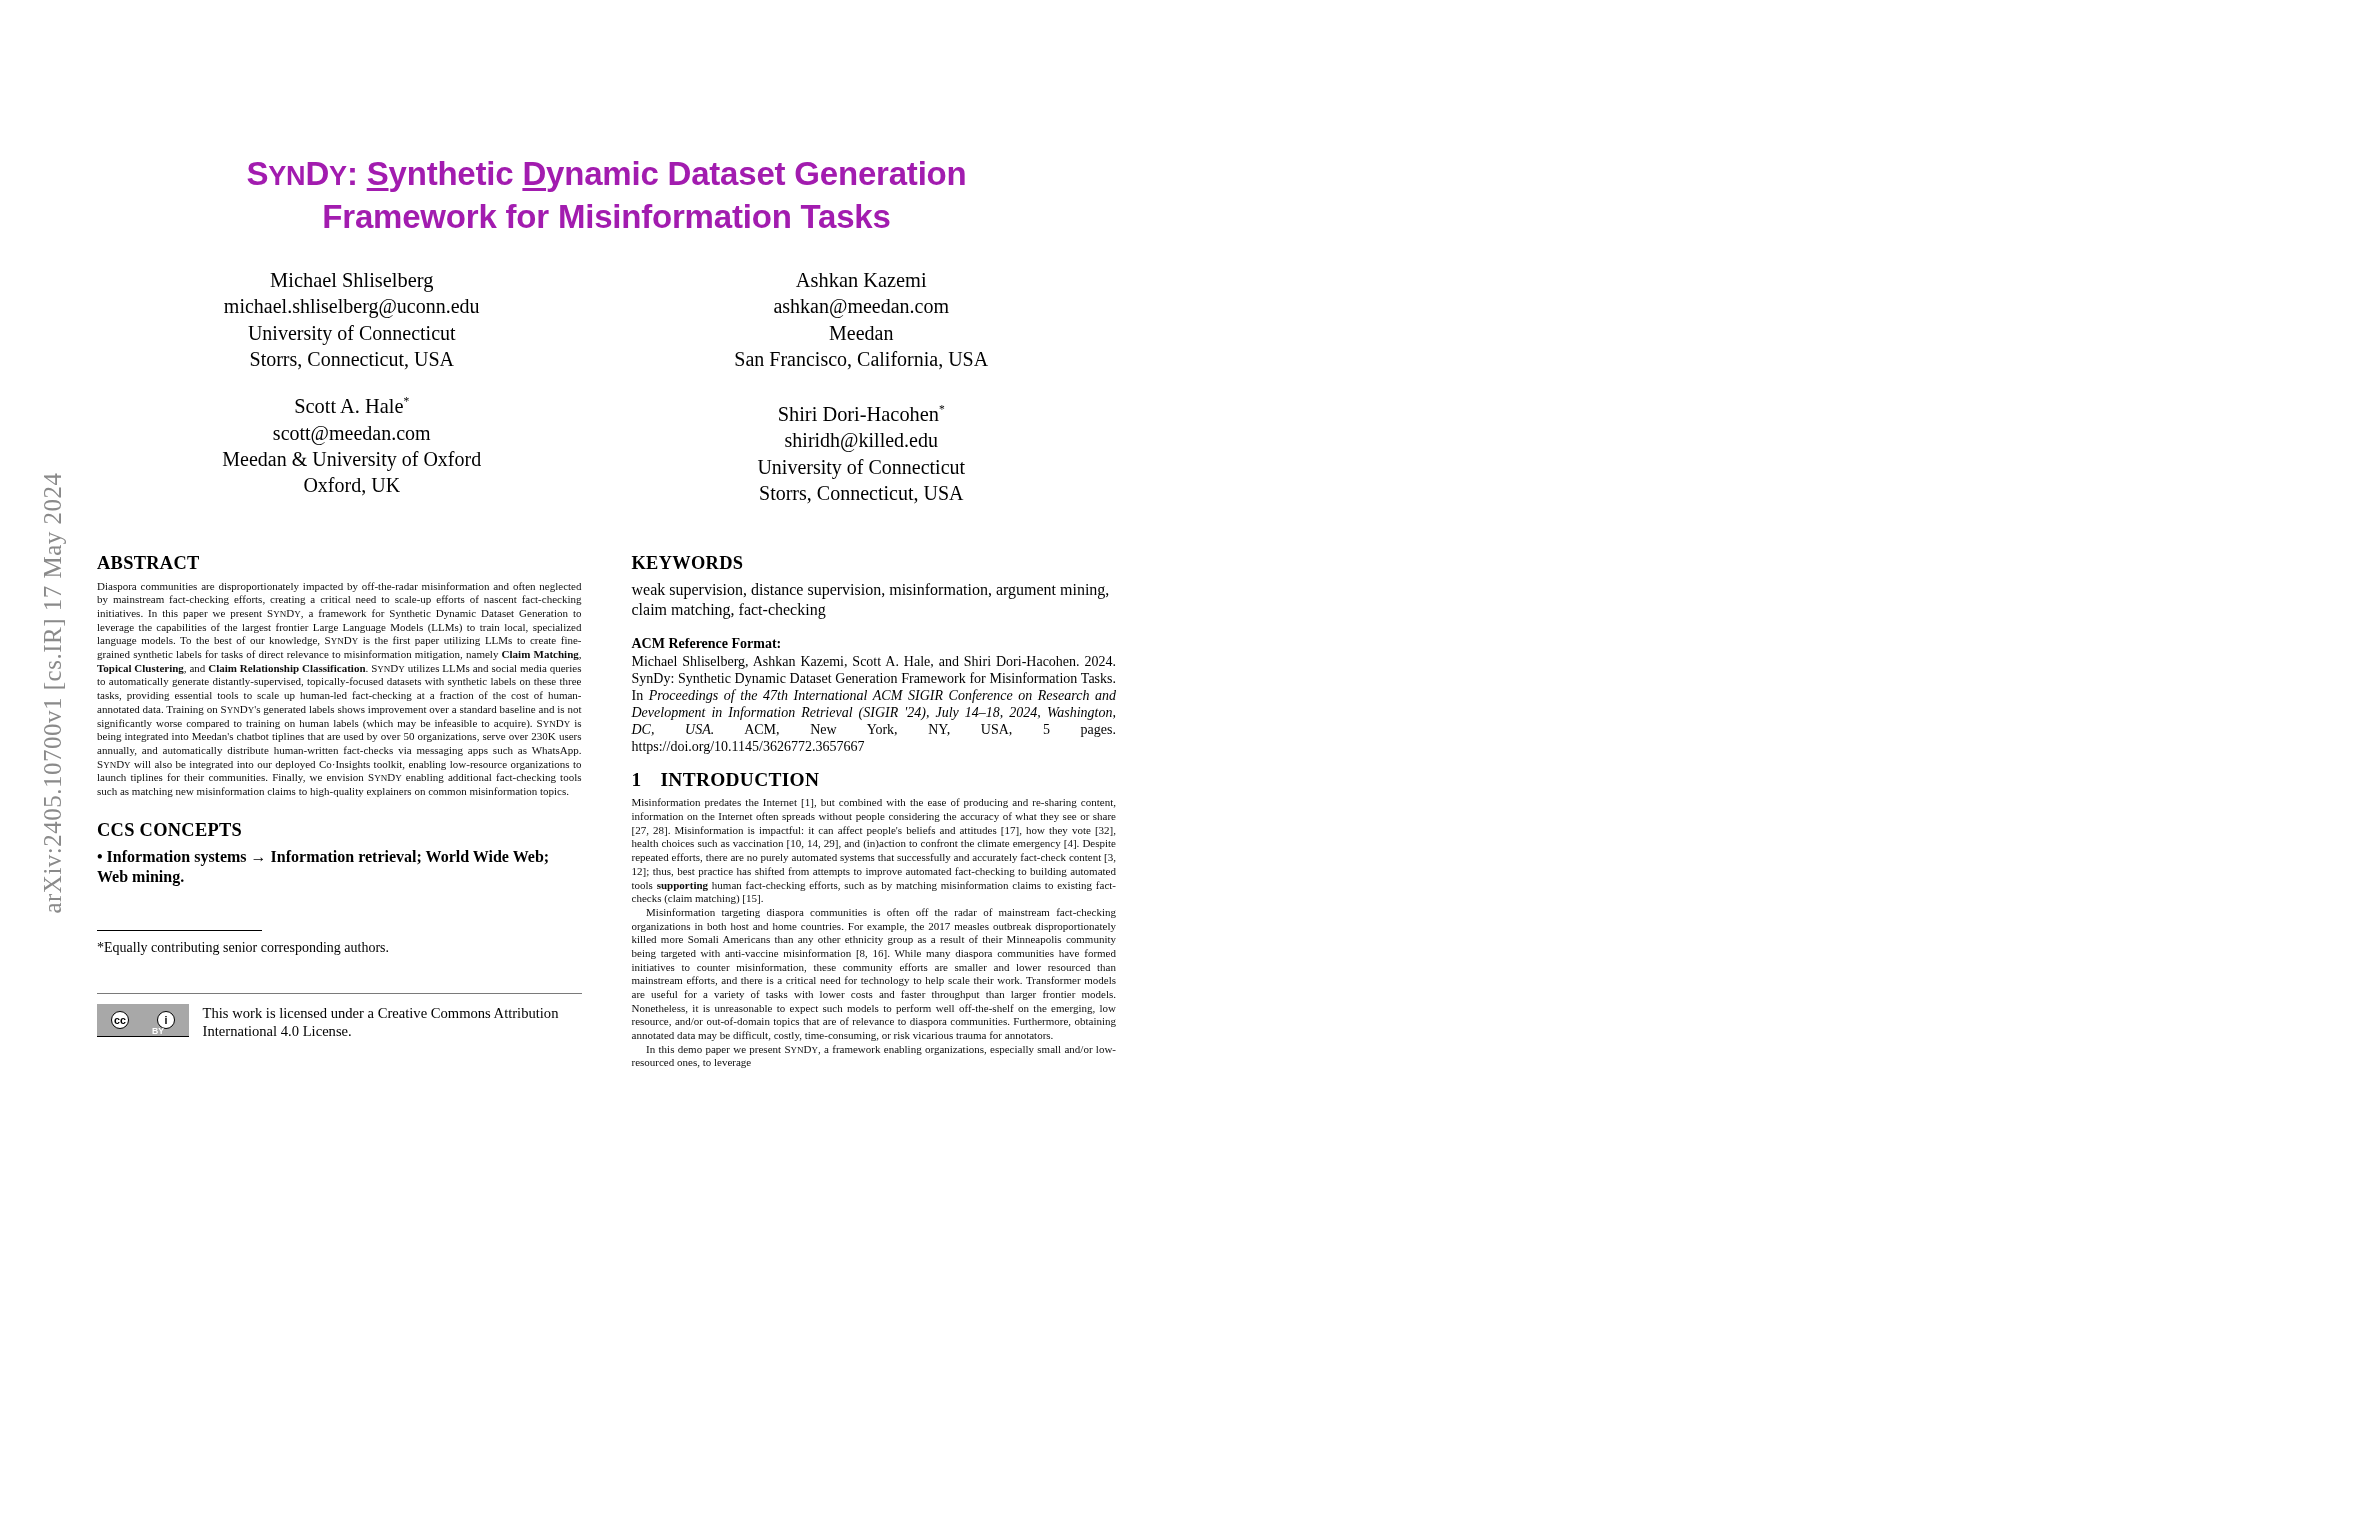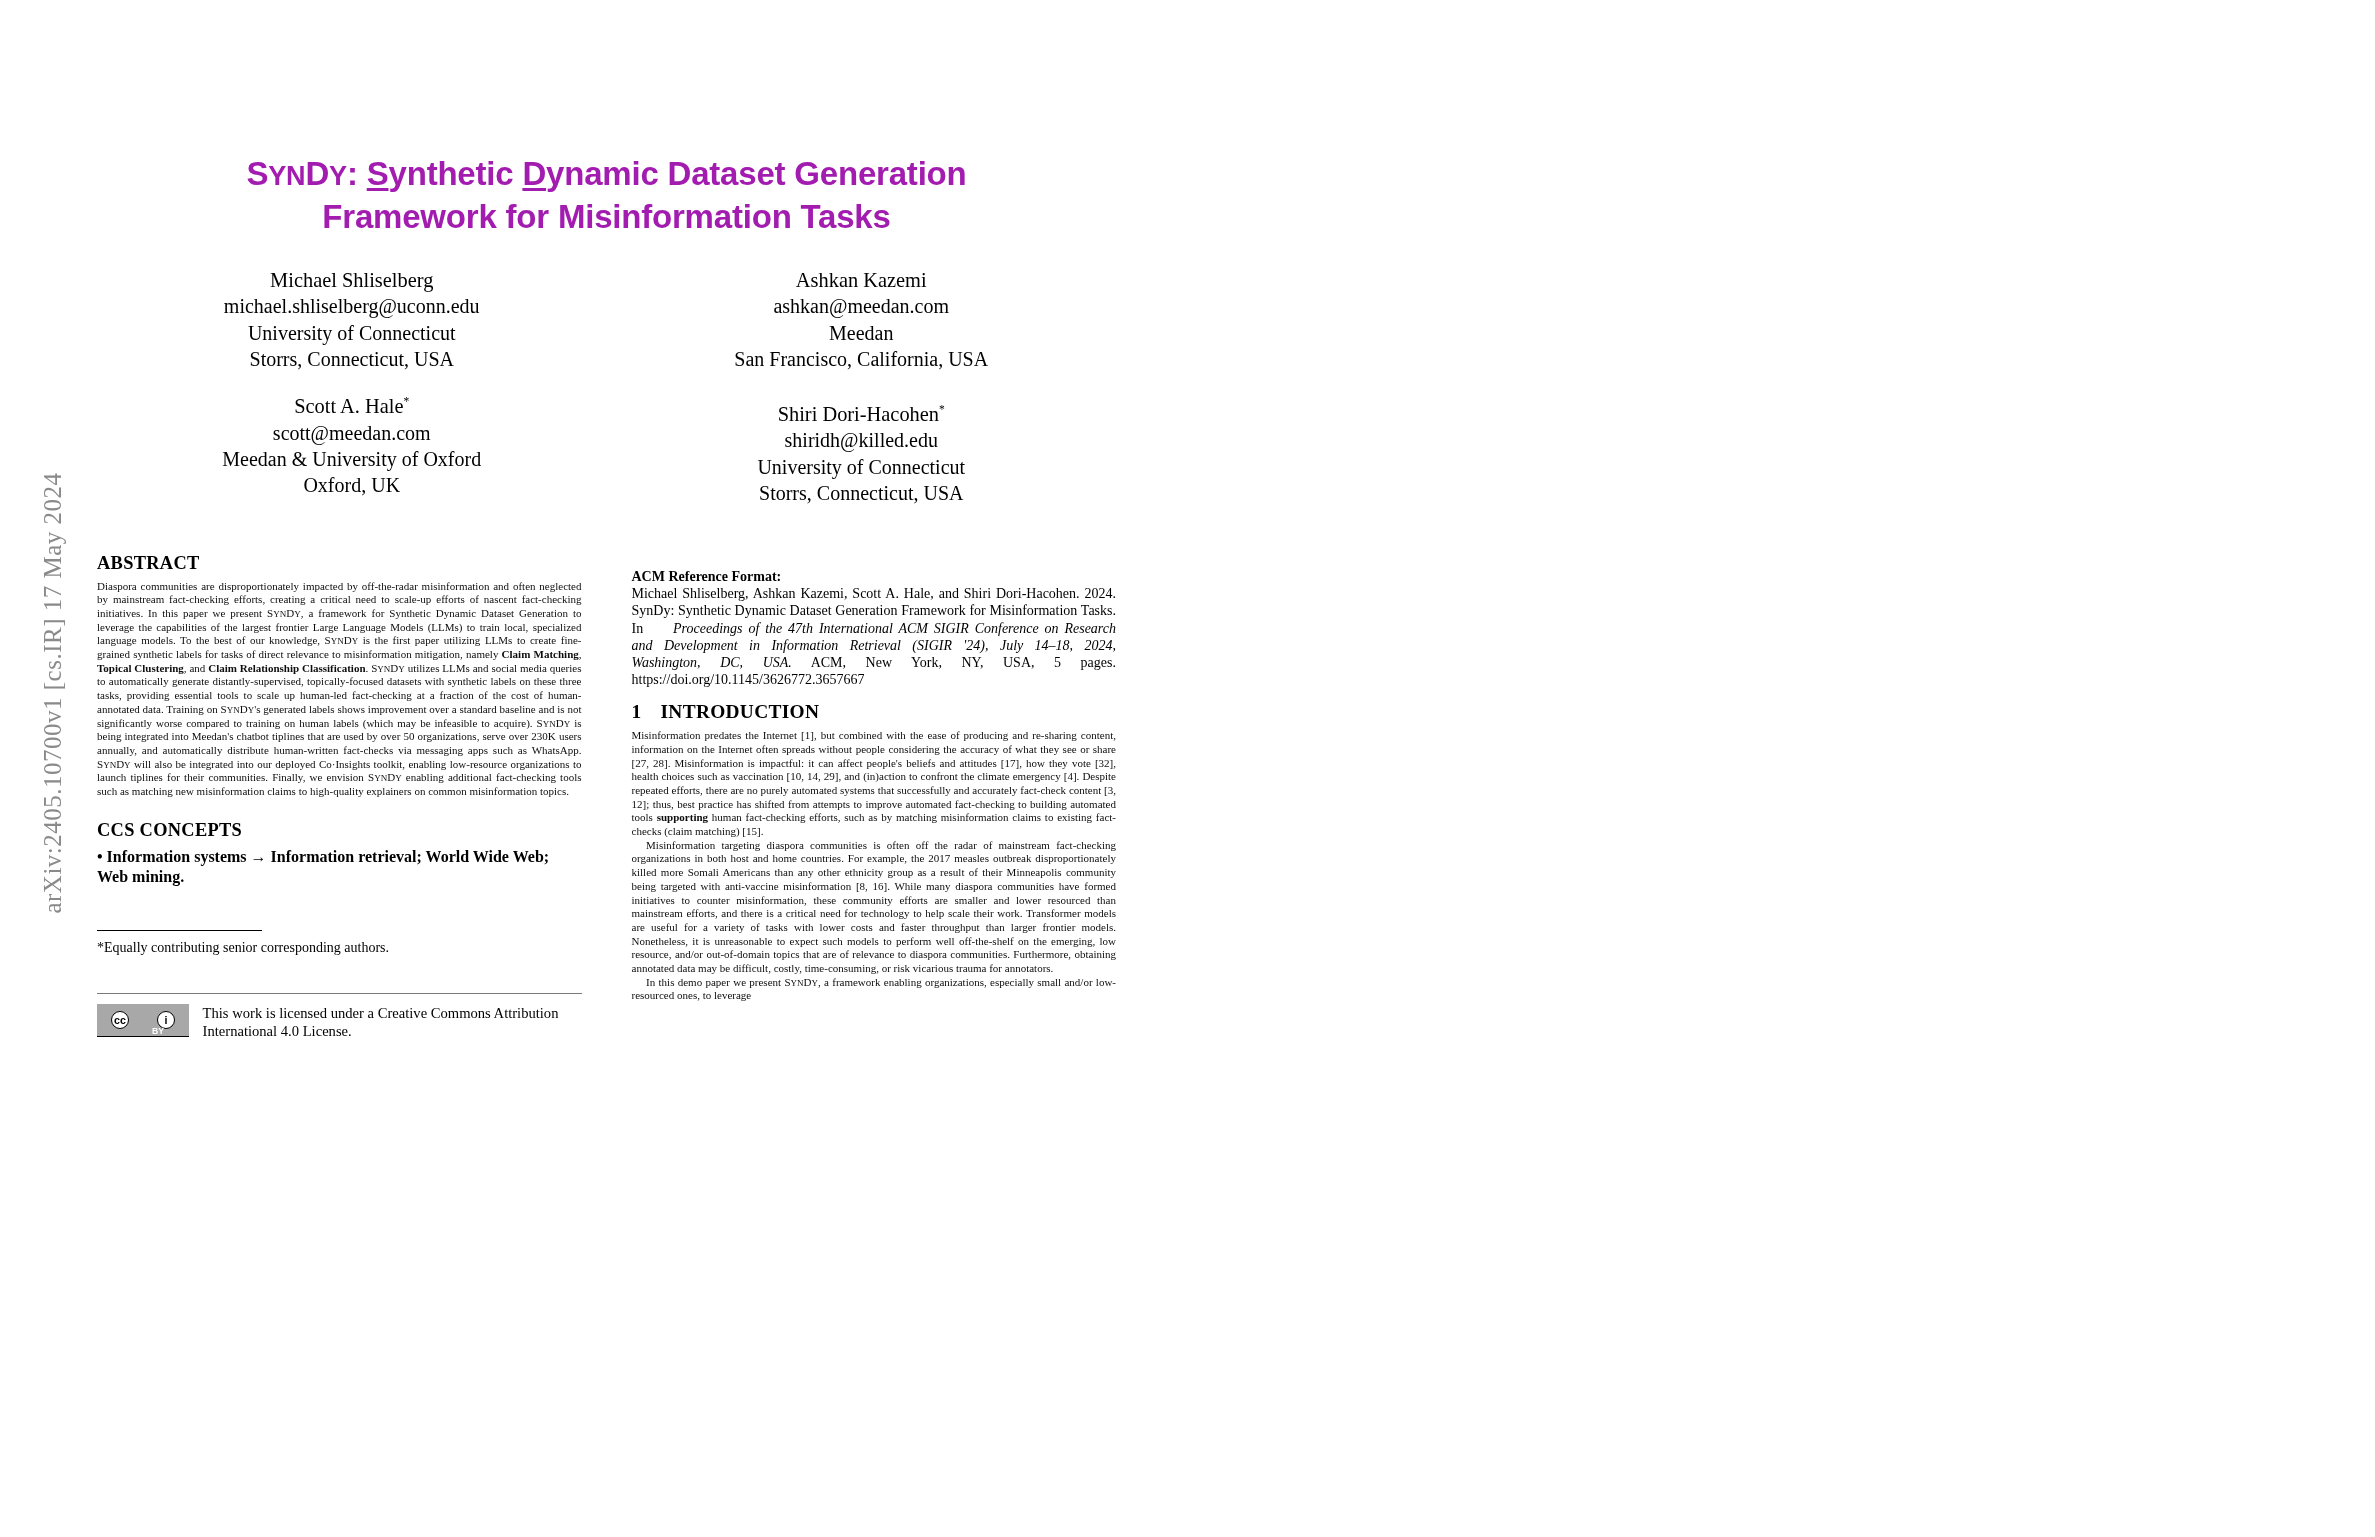--- a/index.html
+++ b/index.html
@@ -83,21 +83,21 @@
     font-size: 11px;
     line-height: 1.245;
     text-align: justify;
     margin: 0 0 0 0;
     hyphens: auto;
     color: #0d0d0d;
   }
   p.body + p.body { text-indent: 14.6px; }
   .sc { font-variant: small-caps; }
   .b { font-weight: bold; }
-  .i { font-style: italic; margin-left: 24px; }
+  .i { font-style: italic; }
   .u { text-decoration: underline; text-underline-offset: 1.9px; }
 
   .ccs { margin-top: 21.3px; }
   .ccs p { font-size: 16px; line-height: 1.26; font-weight: bold; margin: 0; }
 
   .keywords p { font-size: 16px; line-height: 1.26; margin: 0; }
 
   .acmref { margin-top: 15.5px; font-size: 14px; line-height: 1.22; }
   .acmref .hdr { font-weight: bold; }
 
@@ -208,20 +208,24 @@
                 </div>
                 <div class="by">BY</div>
               </div>
               <div class="license-text">This work is licensed under a Creative Commons Attribution International 4.0 License.</div>
             </div>
           </div>
 
         </div>
 
         <div class="col right">
+          <div class="keywords">
+            <h2 class="sec">KEYWORDS</h2>
+            <p>weak supervision, distance supervision, misinformation, argument mining, claim matching, fact-checking</p>
+          </div>
 
           <div class="acmref">
             <div class="hdr">ACM Reference Format:</div>
             <div style="text-align:justify">
               <span>Michael Shliselberg, Ashkan Kazemi, Scott A. Hale, and Shiri Dori-Hacohen. 2024. SynDy: Synthetic Dynamic Dataset Generation Framework for Misinformation Tasks. In </span><span class="i">Proceedings of the 47th International ACM SIGIR Conference on Research and Development in Information Retrieval (SIGIR '24), July 14–18, 2024, Washington, DC, USA.</span><span> ACM, New York, NY, USA, 5 pages. https://doi.org/10.1145/3626772.3657667</span>
             </div>
           </div>
 
           <h2 class="sec numbered">
             <span class="num">1</span><span>INTRODUCTION</span>

